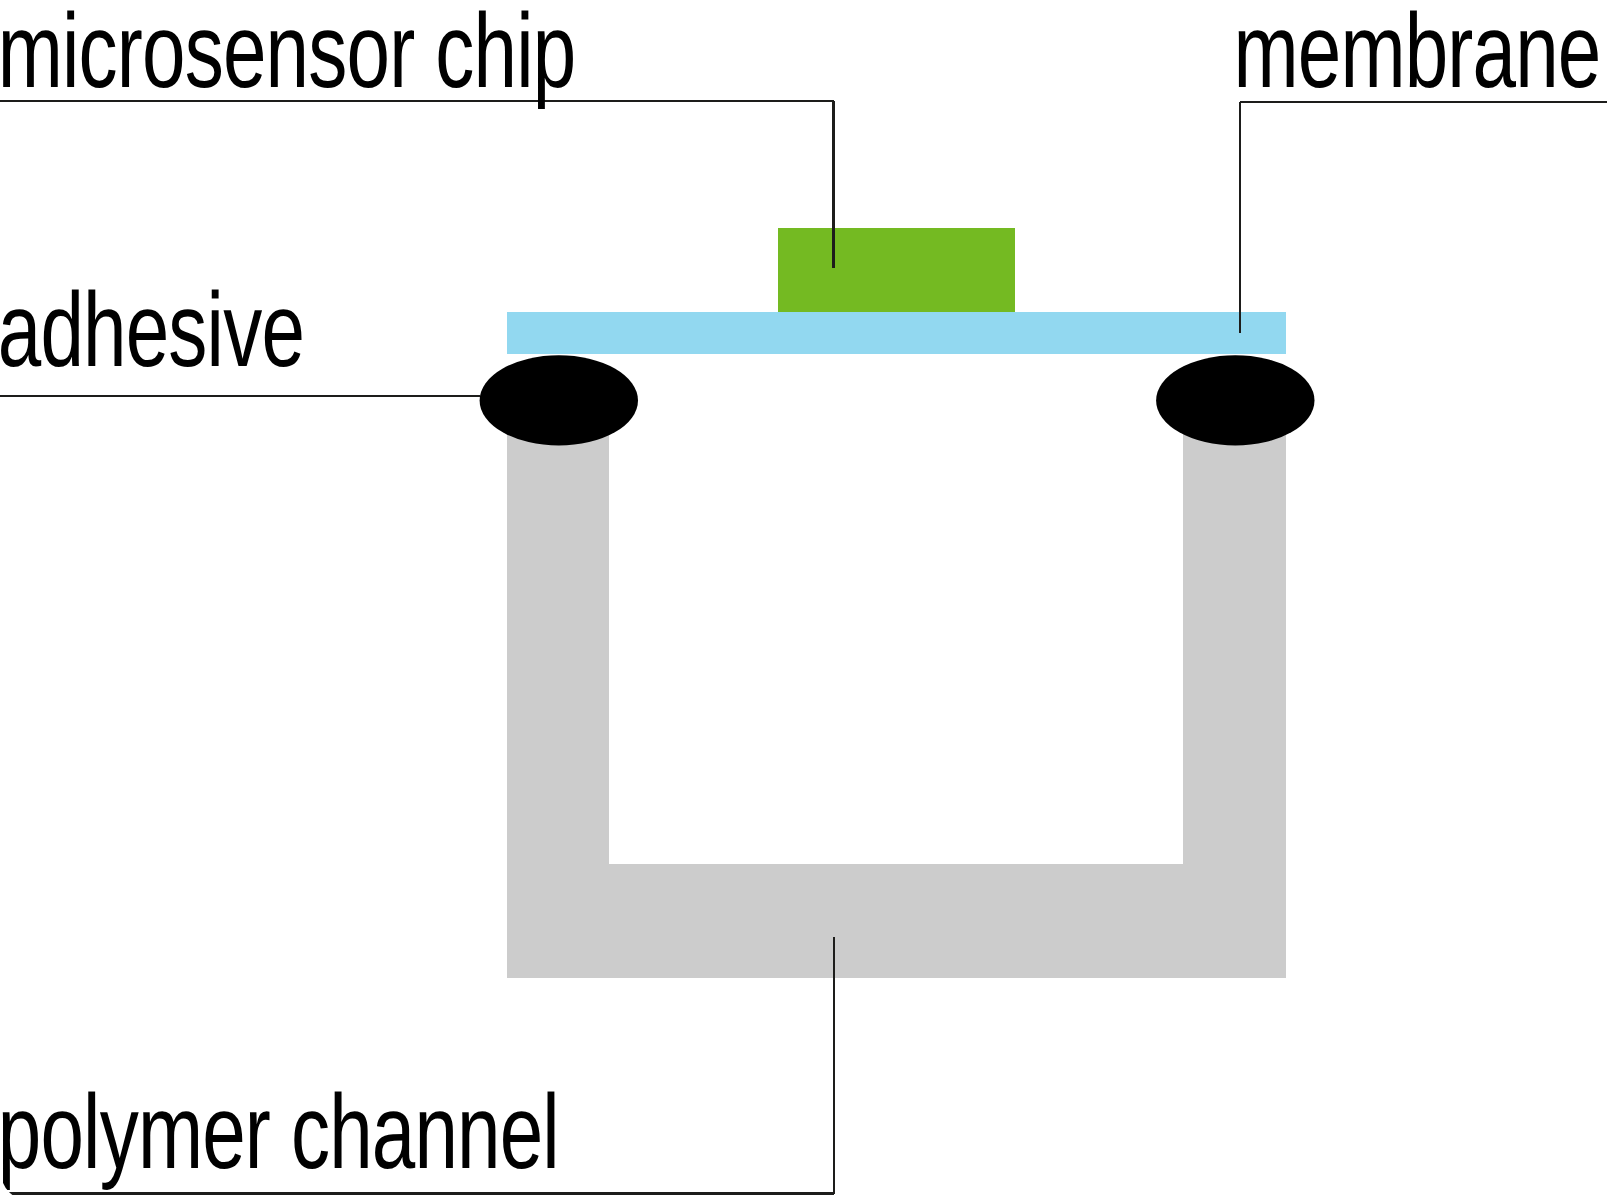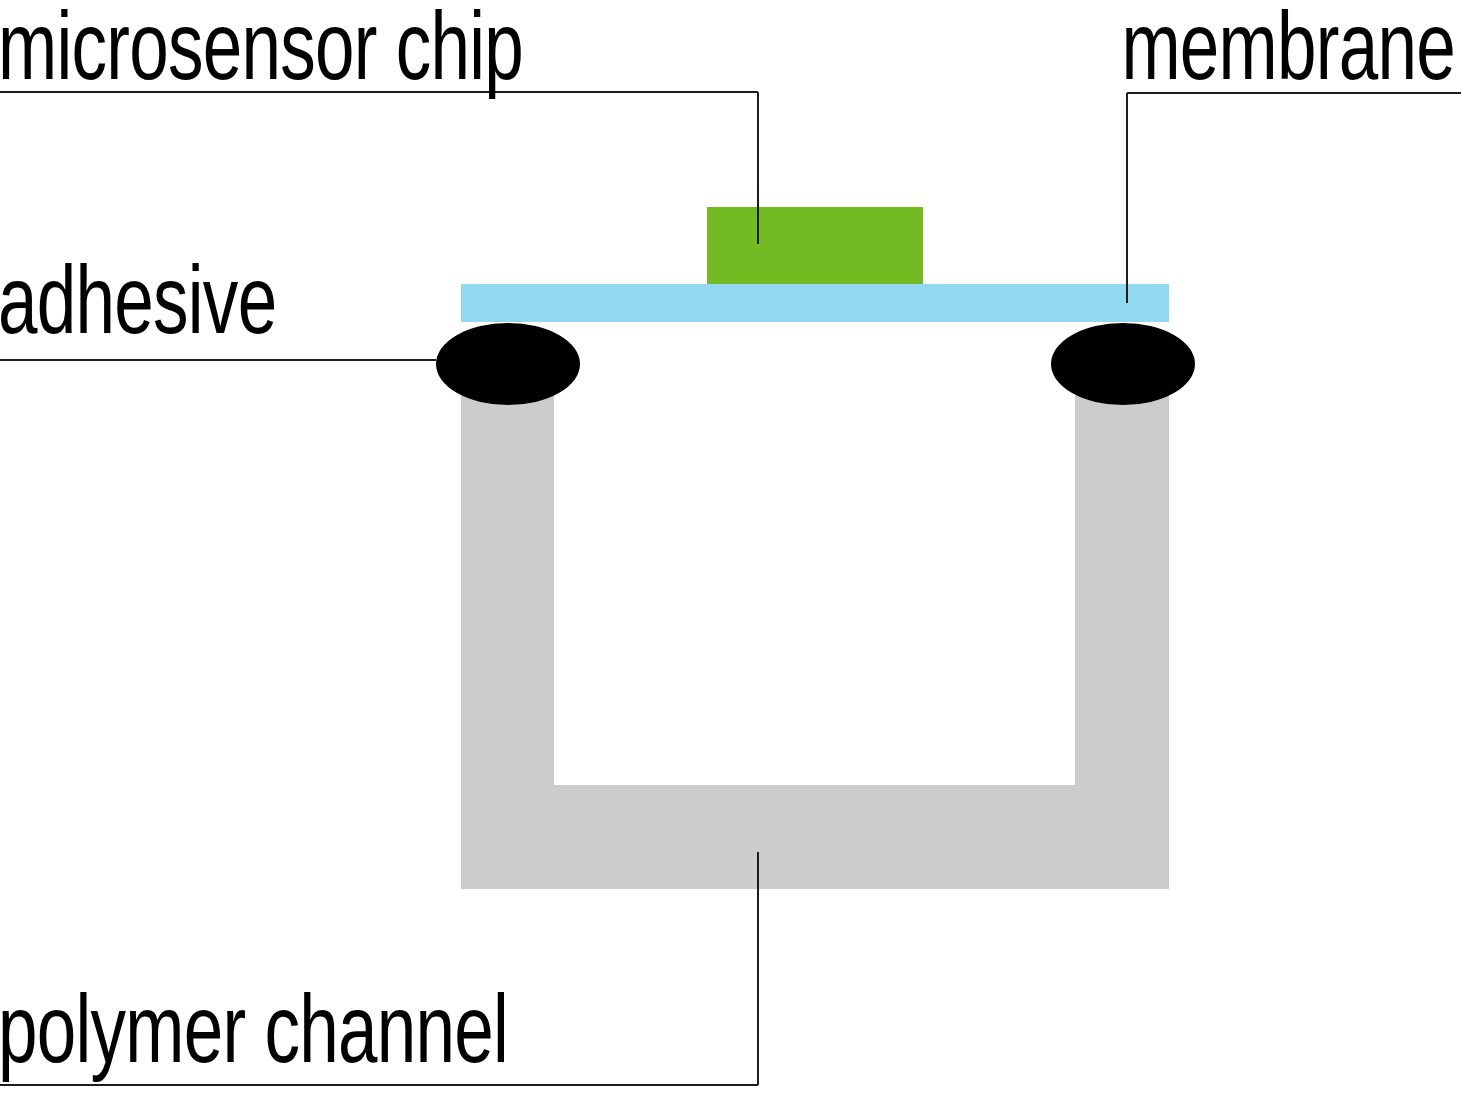--- a/index.html
+++ b/index.html
@@ -6,20 +6,21 @@
     margin: 0;
     padding: 0;
     background: #ffffff;
   }
   .stage {
     position: relative;
     width: 1461px;
     height: 1093px;
     background: #ffffff;
     overflow: hidden;
+    border-radius: 30px;
   }
   svg {
     display: block;
   }
   .diagram-label {
     font-family: "Liberation Sans", "DejaVu Sans", sans-serif;
     font-size: 96px;
     font-weight: 400;
     fill: #000000;
     letter-spacing: -1px;

